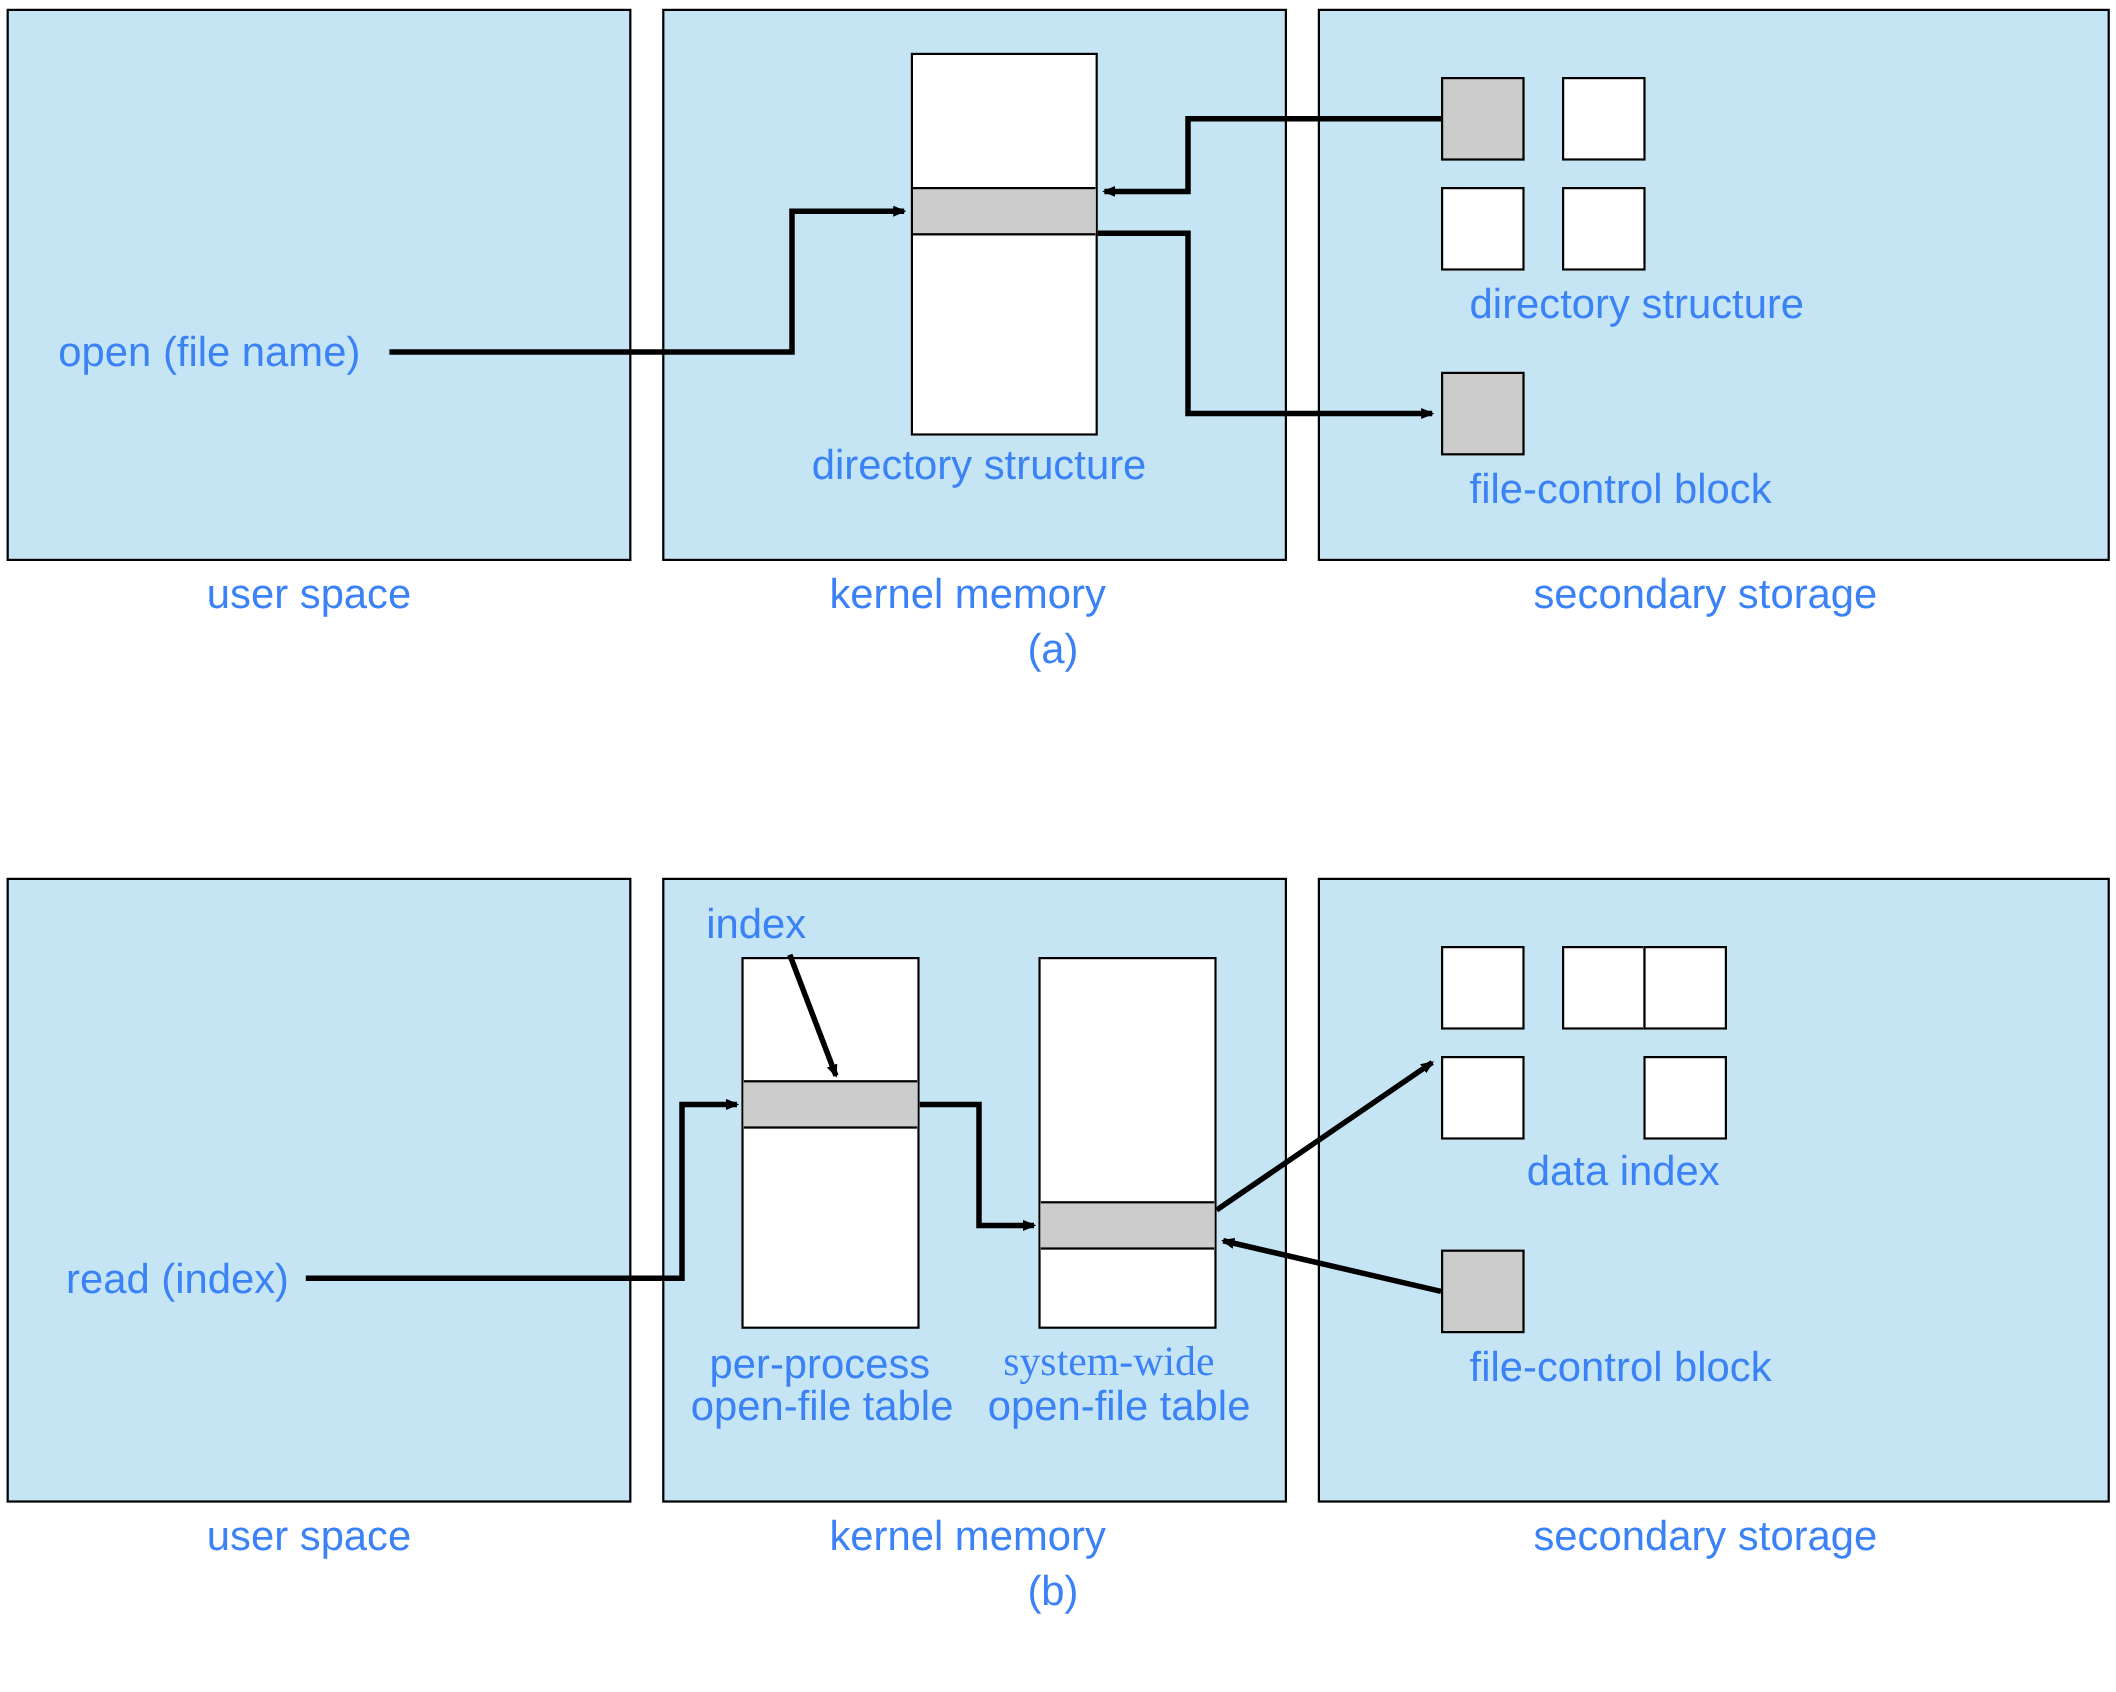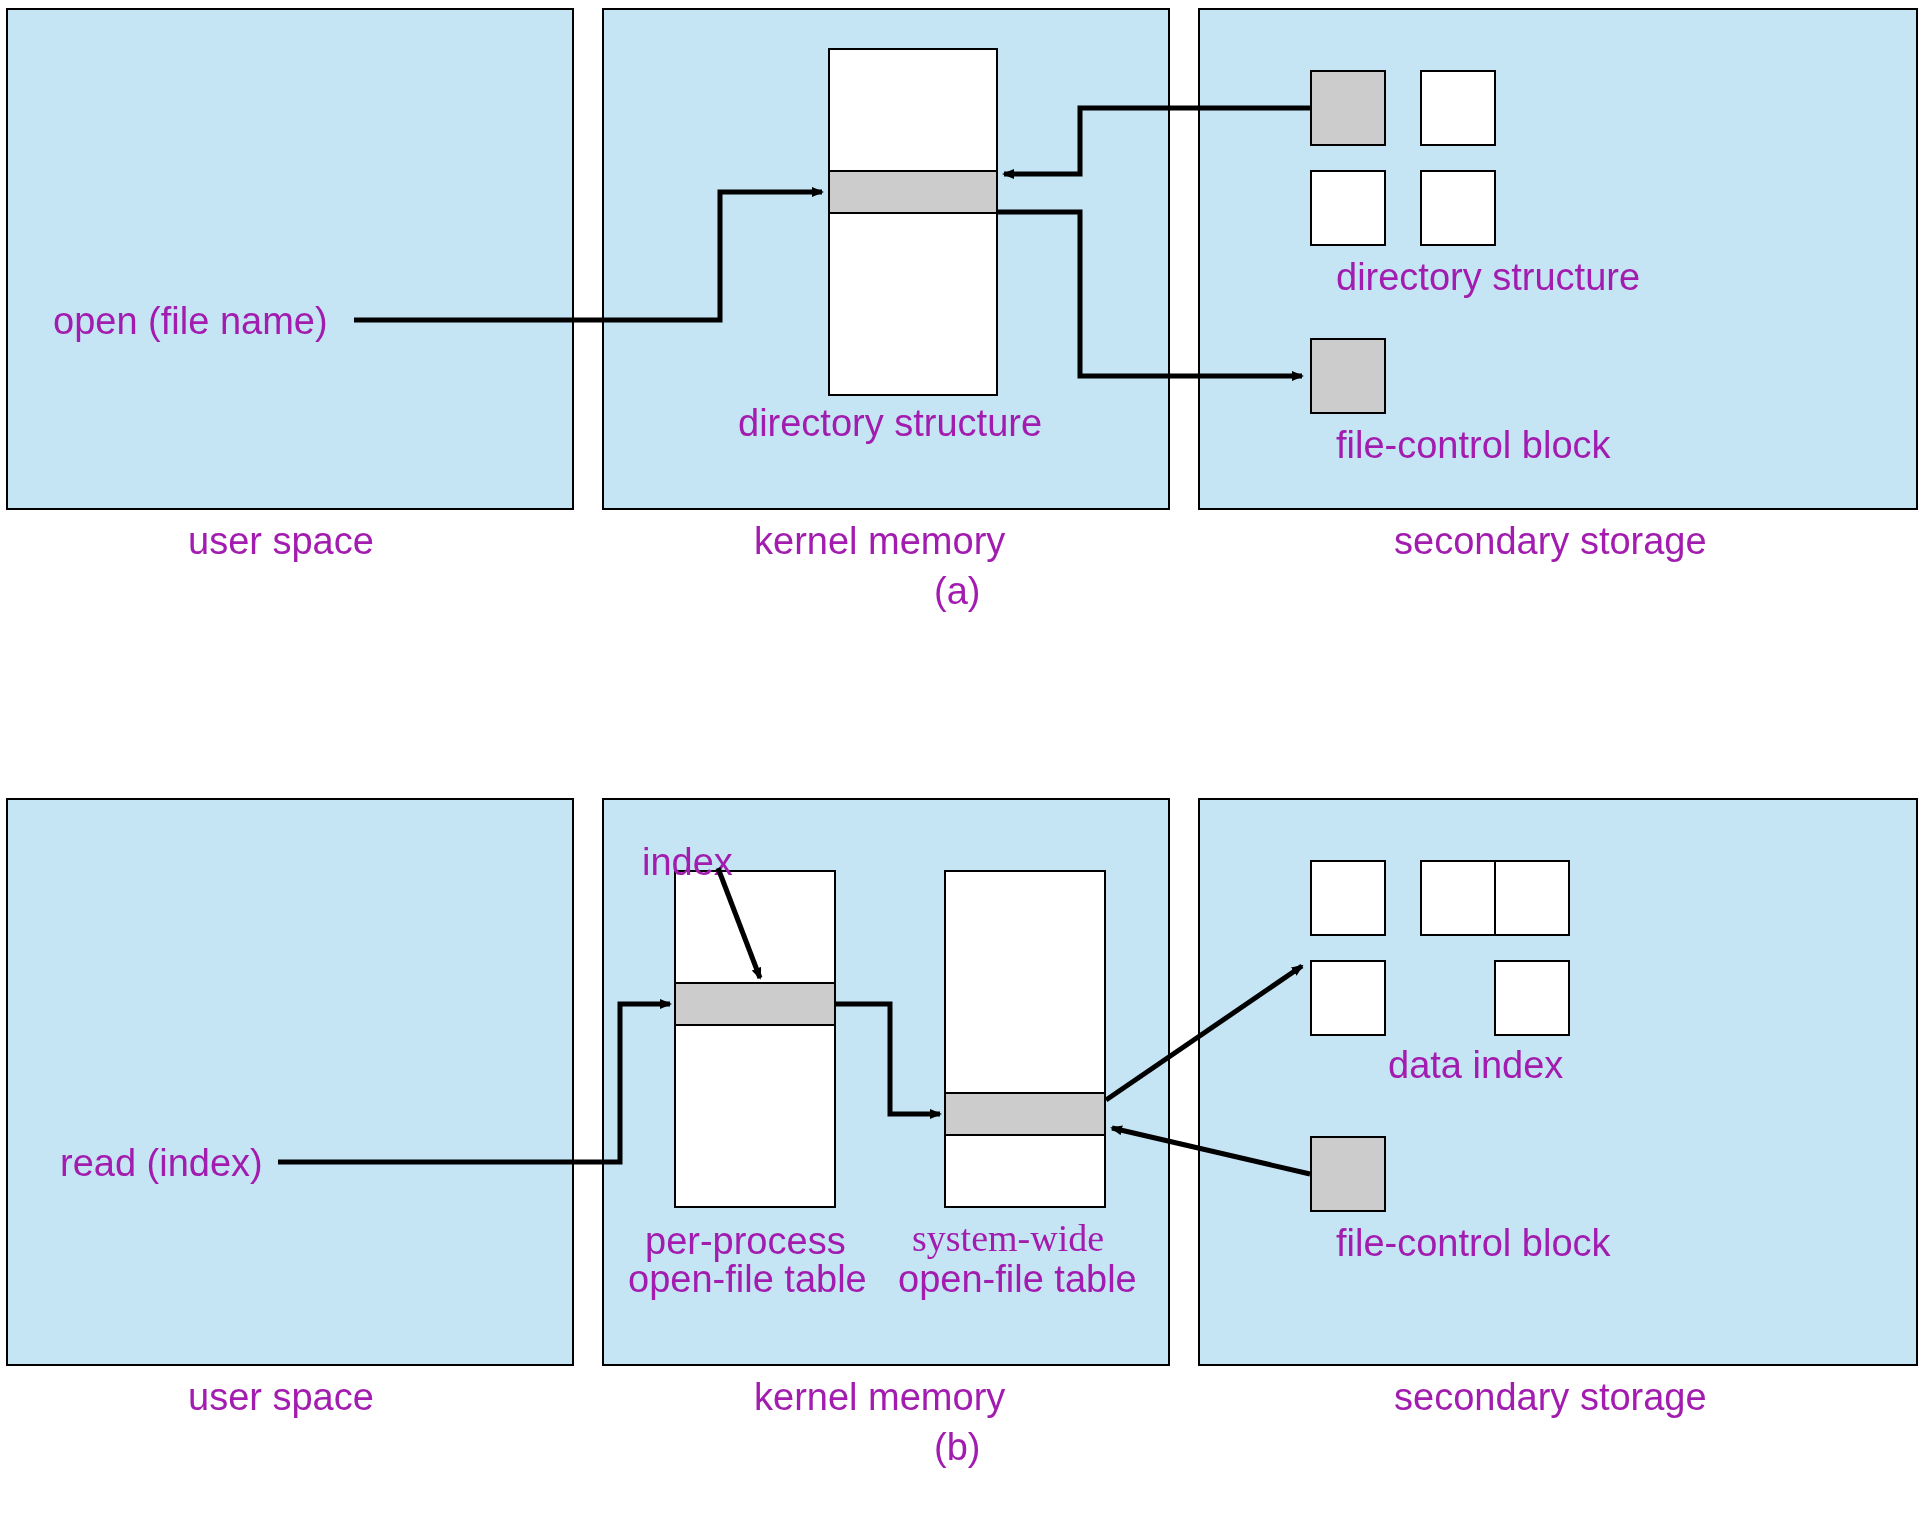--- a/index.html
+++ b/index.html
@@ -30,21 +30,21 @@
     box-sizing: border-box;
   }
   .grayband {
     background: #cccccc;
     border-top: 2px solid #000;
     border-bottom: 2px solid #000;
     box-sizing: border-box;
   }
   .label {
     font-size: 38px;
-    color: #a21caf;
+    color: #3b82f6;
     white-space: nowrap;
   }
   .label-center {
   }
   svg.arrows {
     position: absolute;
     left: 0;
     top: 0;
     width: 1924px;
     height: 1538px;
@@ -95,21 +95,21 @@
   <div class="whitebox abs" style="left:1310px; top:860px; width:76px; height:76px;"></div>
   <div class="whitebox abs" style="left:1420px; top:860px; width:76px; height:76px;"></div>
   <div class="whitebox abs" style="left:1494px; top:860px; width:76px; height:76px;"></div>
   <div class="whitebox abs" style="left:1310px; top:960px; width:76px; height:76px;"></div>
   <div class="whitebox abs" style="left:1494px; top:960px; width:76px; height:76px;"></div>
 
   <div class="graybox abs" style="left:1310px; top:1136px; width:76px; height:76px;"></div>
 
   <div class="label abs" style="left:60px; top:1142px;">read (index)</div>
 
-  <div class="label abs" style="left:642px; top:820px;margin-top:21px;">index</div>
+  <div class="label abs" style="left:642px; top:820px;">index</div>
 
   <div class="label abs label-center" style="left:645px; top:1220px; width:218px;">per-process</div>
   <div class="label abs label-center" style="left:628px; top:1258px; width:254px;">open-file table</div>
 
   <div class="label abs label-center" style="left:912px; top:1216px; width:228px;font-family:Liberation Serif, serif;">system-wide</div>
   <div class="label abs label-center" style="left:898px; top:1258px; width:254px;">open-file table</div>
 
   <div class="label abs" style="left:1388px; top:1044px;">data index</div>
   <div class="label abs" style="left:1336px; top:1222px;">file-control block</div>
 

